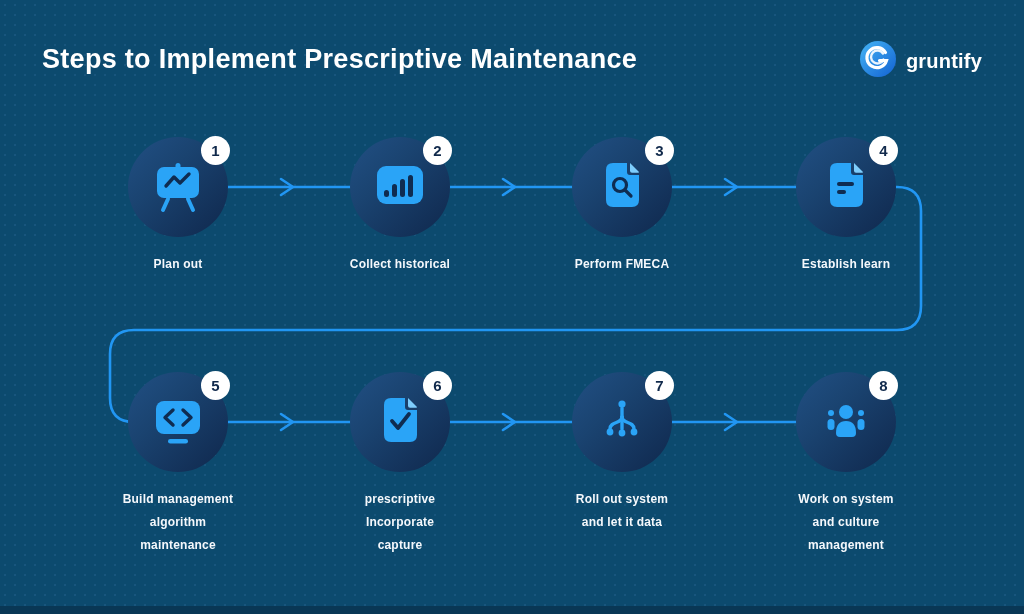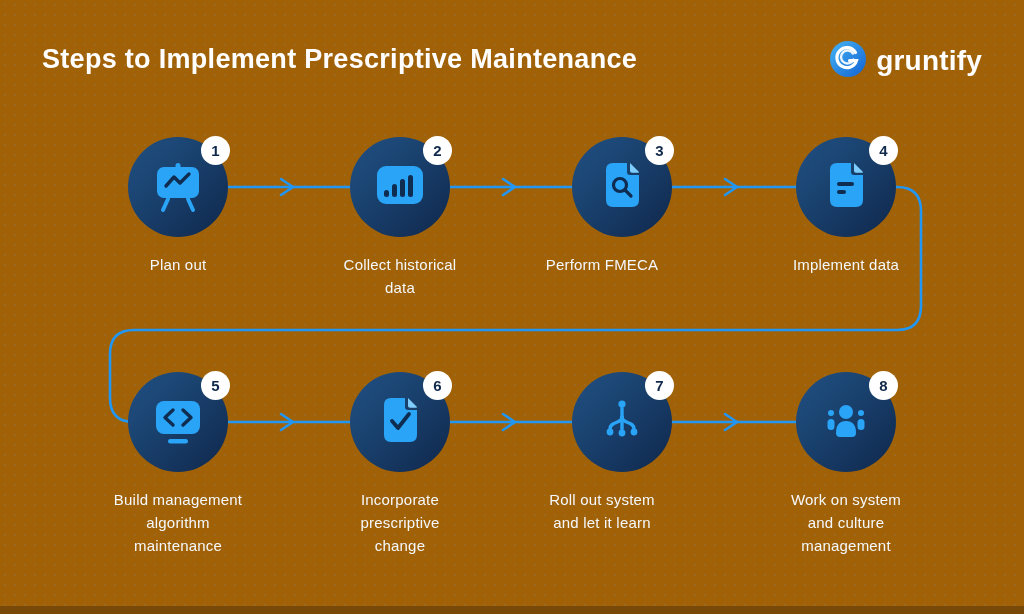--- a/index.html
+++ b/index.html
@@ -1,19 +1,19 @@
 <!DOCTYPE html>
 <html><head>
 <meta charset="utf-8">
 <style>
   html,body{margin:0;padding:0;background:#06152b;}
   .canvas{
     position:relative;
     width:1024px;height:614px;
-    background:#a16207;
+    background:#0c4a6e;
     overflow:hidden;
     font-family:"Liberation Sans","DejaVu Sans",sans-serif;
   }
   .dots{
     position:absolute;inset:0;
     background-image:radial-gradient(rgba(110,165,230,0.13) 1px, transparent 1.4px);
     background-size:10px 10px;
     pointer-events:none;
   }
   .bottom-shade{
@@ -22,46 +22,46 @@
   }
   .title{
     position:absolute;left:42px;top:44px;
     color:#ffffff;font-size:27px;font-weight:700;letter-spacing:0.3px;
   }
   .brand{
     position:absolute;right:42px;top:40px;
     display:flex;align-items:center;gap:9px;
   }
   .brand-text{
-    color:#ffffff;font-size:28px;font-weight:700;letter-spacing:0.2px;
+    color:#ffffff;font-size:20px;font-weight:700;letter-spacing:0.2px;
   }
   .connectors{position:absolute;left:0;top:0;z-index:1;}
   .step-circle{
     position:absolute;width:100px;height:100px;border-radius:50%;
     background:linear-gradient(135deg,#215084 0%,#1a4370 38%,#122e55 85%,#102a4e 100%);
     z-index:2;
     display:flex;align-items:center;justify-content:center;
   }
   .badge{
     position:absolute;top:-1px;right:-2px;
     width:29px;height:29px;border-radius:50%;
     background:#ffffff;color:#10294b;
     font-size:15px;font-weight:700;
     display:flex;align-items:center;justify-content:center;
   }
   .step-label{
     position:absolute;width:224px;z-index:2;
     text-align:center;color:#f5f8fc;
-    font-size:15px;font-weight:400;line-height:23px;letter-spacing:0.2px;
+    font-size:12px;font-weight:700;line-height:23px;letter-spacing:0.2px;
   }
   .step-label span{display:block;}
   
   .c1{left:128px}.c2{left:350px}.c3{left:572px}.c4{left:796px}
   .r1{top:137px}.r2{top:372px}
-  .l1{left:66px}.l2{left:288px}.l3{left:490px}.l4{left:734px}
+  .l1{left:66px}.l2{left:288px}.l3{left:510px}.l4{left:734px}
   .lr1{top:253px}.lr2{top:488px}
 </style>
 </head>
 <body>
 
 <div class="canvas">
   <div class="dots"></div>
 
   <div class="title">Steps to Implement Prescriptive Maintenance</div>
 
@@ -117,21 +117,20 @@
         <rect x="-16" y="5" width="5" height="7" rx="2.5" fill="#0f2c51"></rect>
         <rect x="-8" y="-1" width="5" height="13" rx="2.5" fill="#0f2c51"></rect>
         <rect x="0" y="-6" width="5" height="18" rx="2.5" fill="#0f2c51"></rect>
         <rect x="8" y="-10" width="5" height="22" rx="2.5" fill="#0f2c51"></rect>
       </svg>
     </span>
     <div class="badge">2</div>
   </div>
   <div class="step-label l2 lr1">
     <span>Collect historical</span>
-      <span>data</span>
       <span></span>
   </div>
 
   <div class="step-circle c3 r1">
     <span>
       <svg width="56" height="56" viewBox="-28 -28 56 56">
         <path d="M -16 -15 Q -16 -22 -9 -22 H 5 L 5 -13 Q 5 -10 8 -10 L 17 -10 V 15 Q 17 22 10 22 H -9 Q -16 22 -16 15 Z" fill="#2aa4f7"></path>
         <path d="M 8 -22 L 17 -13 Q 17 -12.2 16.2 -12.2 L 10 -12.2 Q 8 -12.2 8 -14.2 Z" fill="#7ecdfc"></path>
         <circle cx="-2" cy="0" r="6.5" fill="none" stroke="#0f2c51" stroke-width="3.2"></circle>
         <path d="M 3 5 L 9 11" stroke="#0f2c51" stroke-width="3.2" stroke-linecap="round"></path>
@@ -150,21 +149,21 @@
       <svg width="56" height="56" viewBox="-28 -28 56 56">
         <path d="M -16 -15 Q -16 -22 -9 -22 H 5 L 5 -13 Q 5 -10 8 -10 L 17 -10 V 15 Q 17 22 10 22 H -9 Q -16 22 -16 15 Z" fill="#2aa4f7"></path>
         <path d="M 8 -22 L 17 -13 Q 17 -12.2 16.2 -12.2 L 10 -12.2 Q 8 -12.2 8 -14.2 Z" fill="#7ecdfc"></path>
         <rect x="-9" y="-3" width="17" height="4" rx="2" fill="#0f2c51"></rect>
         <rect x="-9" y="5" width="9" height="4" rx="2" fill="#0f2c51"></rect>
       </svg>
     </span>
     <div class="badge">4</div>
   </div>
   <div class="step-label l4 lr1">
-    <span>Implement data</span>
+    <span>Establish learn</span>
       <span></span>
   </div>
 
   <div class="step-circle c1 r2">
     <span>
       <svg width="56" height="56" viewBox="-28 -28 56 56">
         <rect x="-22" y="-19" width="44" height="33" rx="8" fill="#2aa4f7"></rect>
         <path d="M -5 -10 L -13 -2.5 L -5 5 M 5 -10 L 13 -2.5 L 5 5" fill="none" stroke="#0f2c51" stroke-width="3.4" stroke-linecap="round" stroke-linejoin="round"></path>
         <rect x="-10" y="19" width="20" height="4.5" rx="2.25" fill="#2aa4f7"></rect>
       </svg>
@@ -181,23 +180,23 @@
     <span>
       <svg width="56" height="56" viewBox="-28 -28 56 56">
         <path d="M -16 -15 Q -16 -22 -9 -22 H 5 L 5 -13 Q 5 -10 8 -10 L 17 -10 V 15 Q 17 22 10 22 H -9 Q -16 22 -16 15 Z" fill="#2aa4f7"></path>
         <path d="M 8 -22 L 17 -13 Q 17 -12.2 16.2 -12.2 L 10 -12.2 Q 8 -12.2 8 -14.2 Z" fill="#7ecdfc"></path>
         <path d="M -8 1 L -2 8 L 9 -6" fill="none" stroke="#0f2c51" stroke-width="3.8" stroke-linecap="round" stroke-linejoin="round"></path>
       </svg>
     </span>
     <div class="badge">6</div>
   </div>
   <div class="step-label l2 lr2">
-    <span>Incorporate</span>
-      <span>prescriptive</span>
-      <span>change</span>
+    <span>prescriptive</span>
+      <span>Incorporate</span>
+      <span>capture</span>
   </div>
 
   <div class="step-circle c3 r2">
     <span>
       <svg width="56" height="56" viewBox="-28 -28 56 56">
         <g stroke="#2aa4f7" stroke-width="3.4" fill="none" stroke-linecap="round">
           <path d="M 0 -12 V -3"></path>
           <path d="M 0 -3 V 9"></path>
           <path d="M 0 -3 C 0 4 -12 1 -12 9"></path>
           <path d="M 0 -3 C 0 4 12 1 12 9"></path>
@@ -205,21 +204,21 @@
         <circle cx="0" cy="-16" r="3.6" fill="#2aa4f7"></circle>
         <circle cx="-12" cy="12" r="3.4" fill="#2aa4f7"></circle>
         <circle cx="0" cy="13" r="3.4" fill="#2aa4f7"></circle>
         <circle cx="12" cy="12" r="3.4" fill="#2aa4f7"></circle>
       </svg>
     </span>
     <div class="badge">7</div>
   </div>
   <div class="step-label l3 lr2">
     <span>Roll out system</span>
-      <span>and let it learn</span>
+      <span>and let it data</span>
       <span></span>
   </div>
 
   <div class="step-circle c4 r2">
     <span>
       <svg width="56" height="56" viewBox="-28 -28 56 56">
         <circle cx="0" cy="-8" r="7" fill="#2aa4f7"></circle>
         <path d="M -10 13 Q -10 1 0 1 Q 10 1 10 13 Q 10 17 6 17 H -6 Q -10 17 -10 13 Z" fill="#2aa4f7"></path>
         <circle cx="-15" cy="-7" r="3" fill="#2aa4f7"></circle>
         <rect x="-18.5" y="-1" width="7" height="11" rx="3.5" fill="#2aa4f7"></rect>

